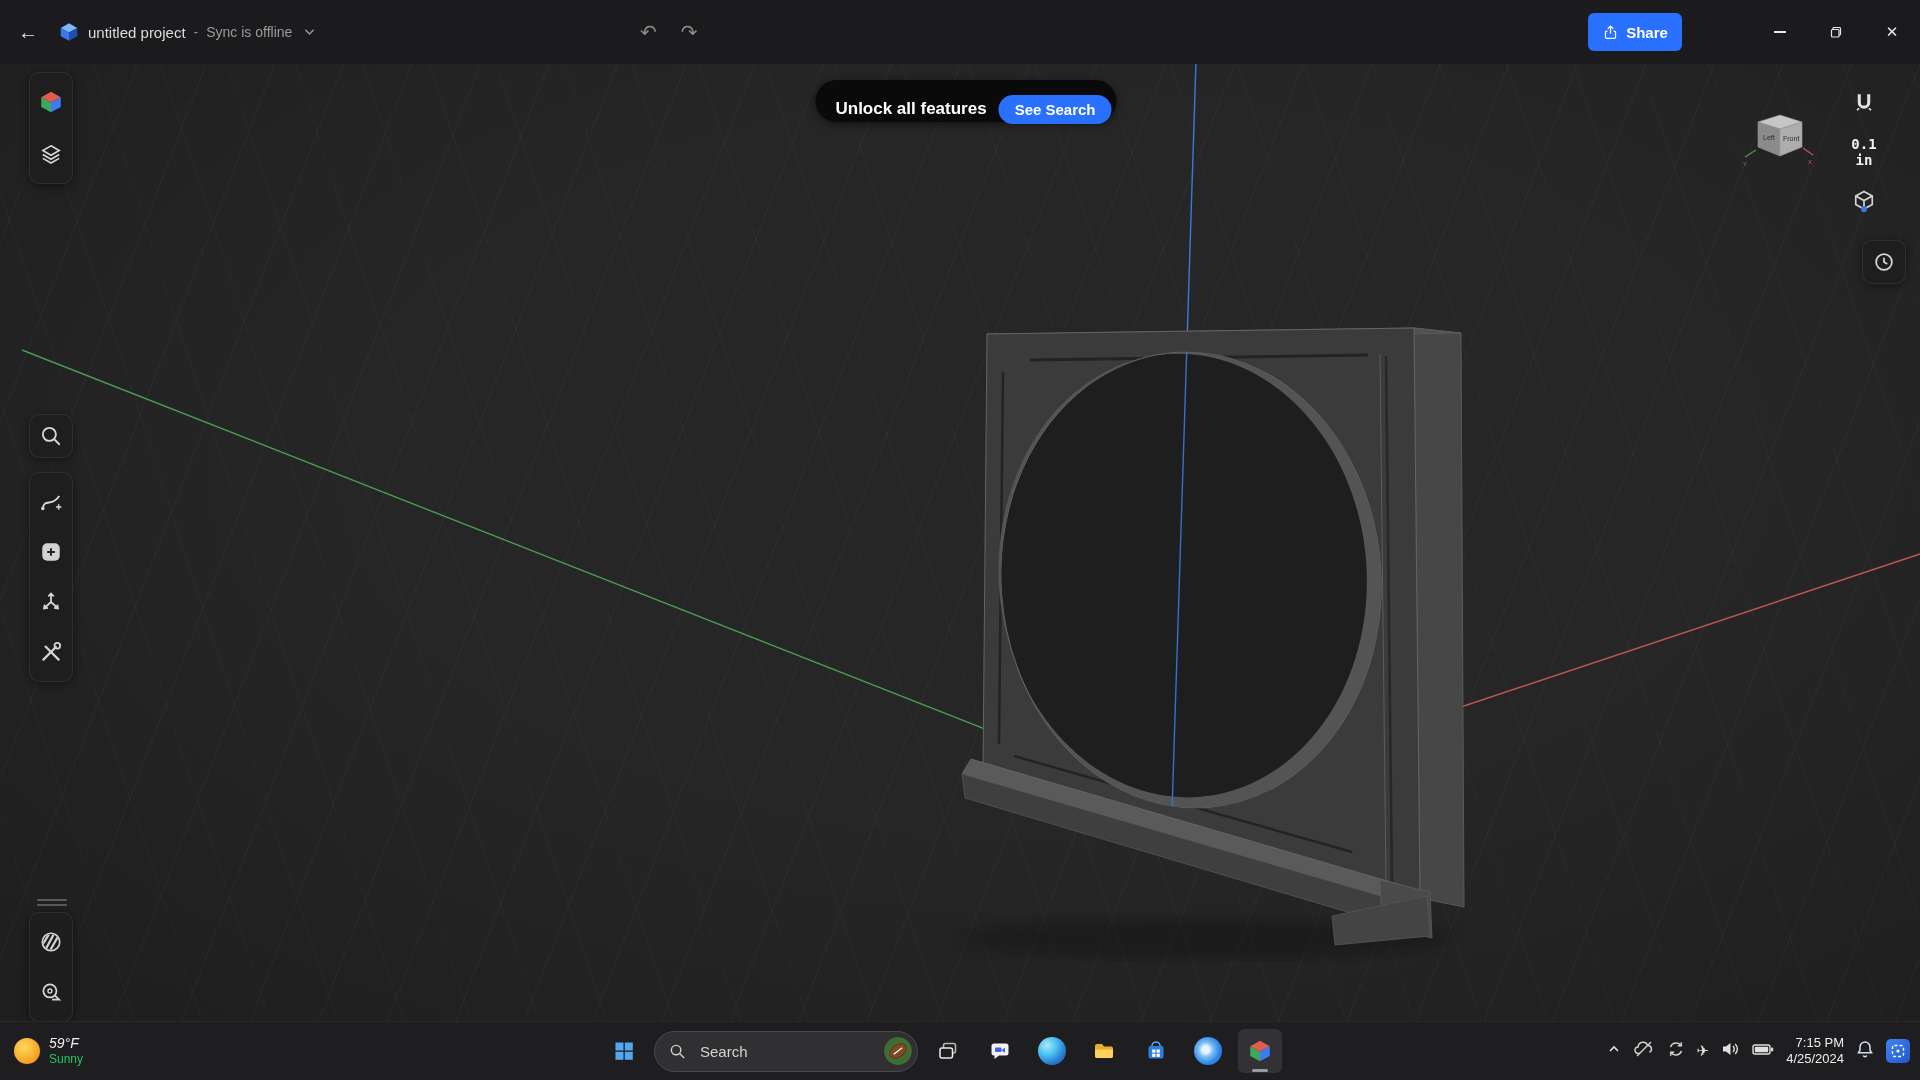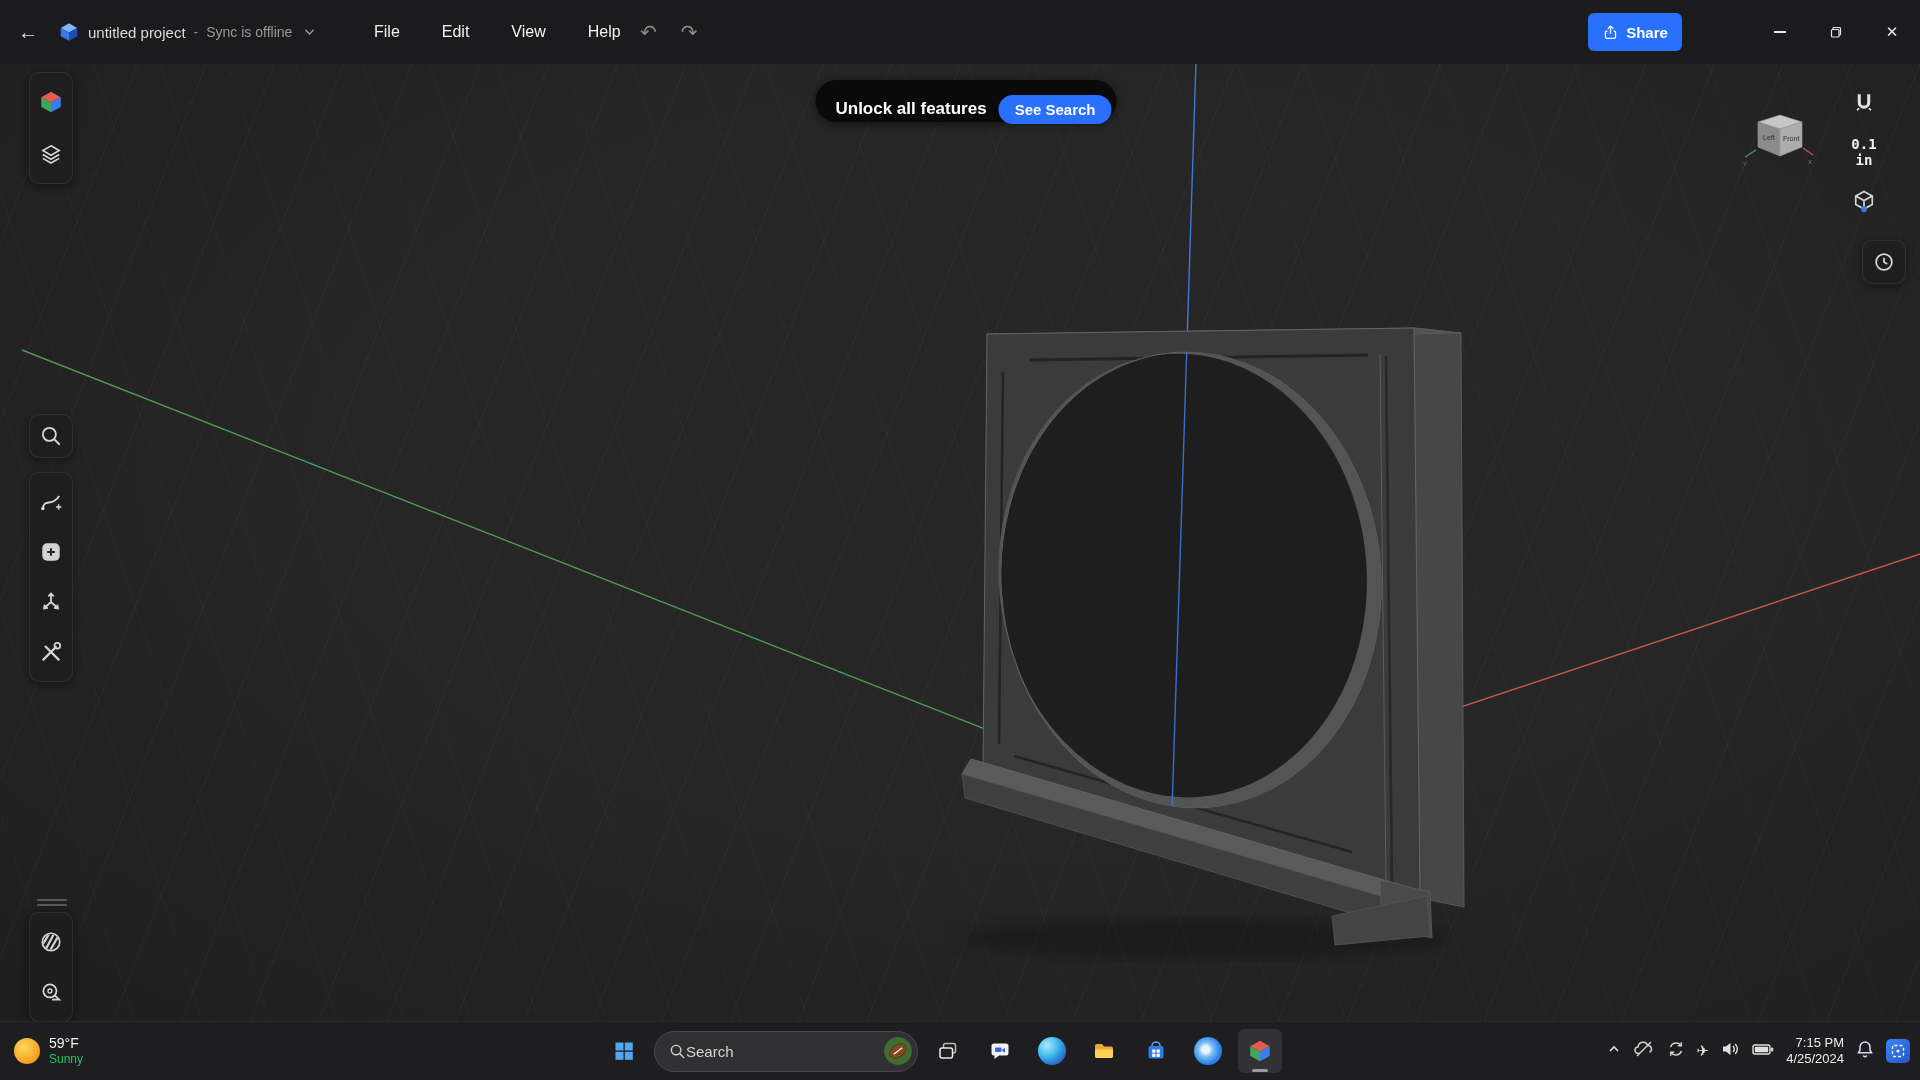--- a/index.html
+++ b/index.html
@@ -75,31 +75,31 @@
 
   
   .taskbar { position:absolute; left:0; right:0; top:1021px; height:59px;
     background:rgba(30,30,32,0.97); border-top:1px solid rgba(255,255,255,0.05);
     z-index:10; }
   .tk-left { position:absolute; left:14px; top:0; bottom:0; display:flex;
     align-items:center; gap:9px; }
   .sun { width:26px; height:26px; border-radius:50%;
     background:radial-gradient(circle at 38% 35%, #ffd95c, #f59a1a 75%); }
   .weather-txt { display:flex; flex-direction:column; line-height:16px; }
-  .weather-txt .t { font-size:14px; color:#f0f0f0; }
+  .weather-txt .t { font-size:14px; color:#f0f0f0;font-style:italic; }
   .weather-txt .c { font-size:12px; color:#22c55e; }
   .tk-center { position:absolute; left:602px; top:0; bottom:0; display:flex;
     align-items:center; gap:8px; }
   .app-btn { width:44px; height:44px; border-radius:6px; display:flex;
     align-items:center; justify-content:center; position:relative; }
   .app-btn.active { background:rgba(255,255,255,0.09); }
   .app-btn.active::after { content:""; position:absolute; bottom:1px; left:14px;
     width:16px; height:3px; border-radius:2px; background:#9a9aa2; }
   .searchpill { width:264px; height:41px; border-radius:21px; background:#303032;
-    border:1px solid #49494c; display:flex; align-items:center; gap:0;
+    border:1px solid #49494c; display:flex; align-items:center; gap:14px;
     padding:0 5px 0 14px; }
   .searchpill .lbl { font-size:15px; color:#d4d4d4; flex:1; }
   .circle-ic { width:28px; height:28px; border-radius:50%; }
   .edge-c { background:radial-gradient(circle at 32% 30%, #aee6ff 0%, #49c3f0 35%, #2a7fd4 65%, #174a96 100%); }
   .photos-c { background:radial-gradient(circle at 42% 45%, #e8f4ff 0 16%, #7cc0f4 32%, #2f86e8 62%, #1b5fc4 100%); }
   .tk-right { position:absolute; right:10px; top:0; bottom:0; display:flex;
     align-items:center; gap:11px; }
   .clock { text-align:right; font-size:13px; line-height:16px; color:#ececec; }
   .badge { width:24px; height:24px; border-radius:5px; display:flex; align-items:center;
     justify-content:center; background:linear-gradient(135deg,#3f84f5,#2257c9); }
@@ -173,26 +173,20 @@
     <div class="titlegrp">
       <span class="proj-title">untitled project</span>
       <span class="dash">-</span>
       <span class="sync">
         <span>Sync is offline</span>
         <svg width="11" viewBox="0 0 12 8">
           <path d="M1.5 2 L6 6.5 10.5 2" fill="none" stroke="#9a9a9a" stroke-width="1.5"></path>
         </svg>
       </span>
     </div>
-    <nav class="menus">
-      <span>File</span>
-      <span>Edit</span>
-      <span>View</span>
-      <span>Help</span>
-    </nav>
     <div class="histbtns">
       <span>↶</span>
       <span>↷</span>
     </div>
     <div class="share-btn">
       <svg width="17" viewBox="0 0 20 20">
         <path d="M6.5 8.5 H5.5 a1.4 1.4 0 0 0 -1.4 1.4 v5.6 a1.4 1.4 0 0 0 1.4 1.4 h9 a1.4 1.4 0 0 0 1.4 -1.4 V9.9 a1.4 1.4 0 0 0 -1.4 -1.4 h-1" fill="none" stroke="#fff" stroke-width="1.5"></path>
         <path d="M10 11.5 V2.8 M6.8 5.6 L10 2.4 13.2 5.6" fill="none" stroke="#fff" stroke-width="1.5"></path>
       </svg>
       <span>Share</span>

